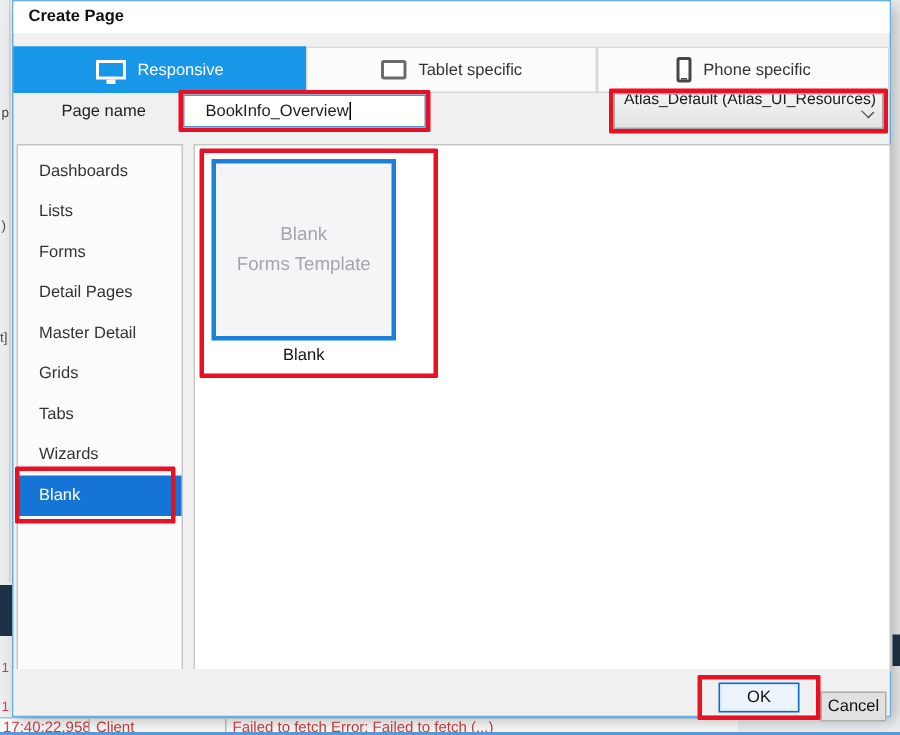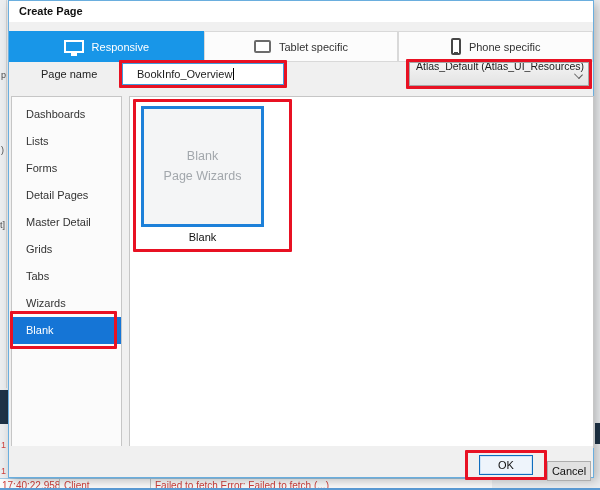--- a/index.html
+++ b/index.html
@@ -163,21 +163,21 @@
     <div class="side-item">Tabs</div>
     <div class="side-item">Wizards</div>
     <div class="side-item selected">Blank</div>
     <div class="anno blank-anno"></div>
   </div>
 
   <div class="main-panel">
     <div class="anno template-anno">
       <div class="tile">
         <span>Blank</span>
-        <span>Page Wizards</span>
+        <span>Forms Template</span>
       </div>
       <div class="tile-caption">Blank</div>
     </div>
   </div>
 
   <div class="footer">
     <div class="anno ok-anno">
       <div class="btn btn-ok">OK</div>
     </div>
     <div class="btn btn-cancel">Cancel</div>

